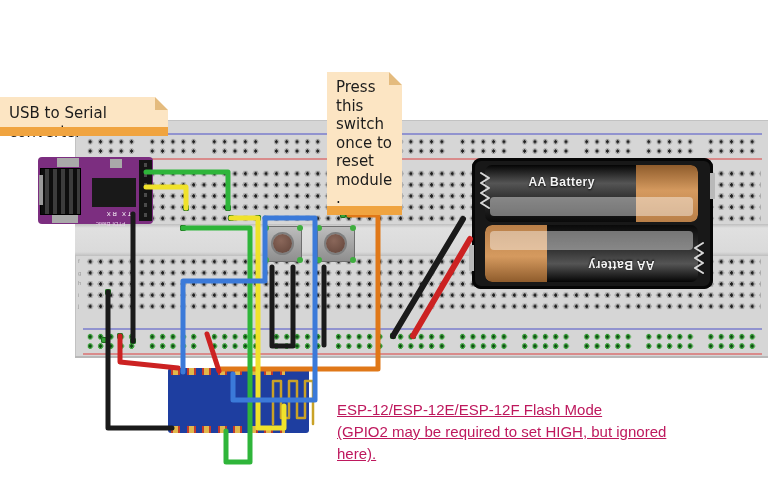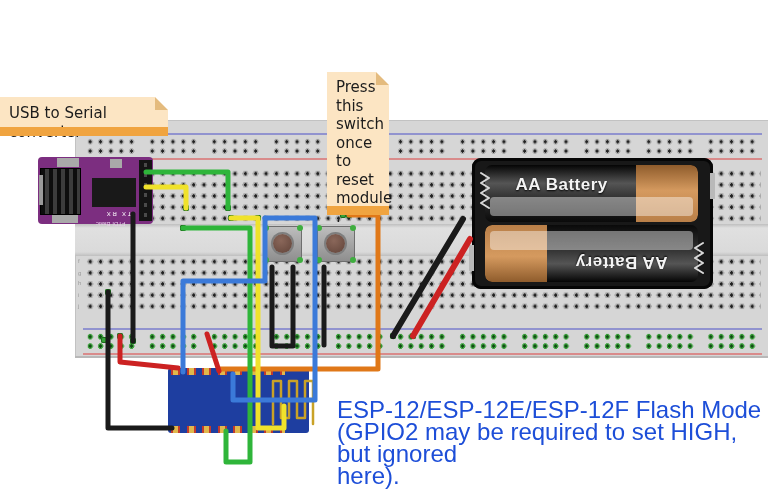--- a/index.html
+++ b/index.html
@@ -71,43 +71,43 @@
   
   .holder{left:472px;top:158px;width:241px;height:131px;background:#181818;border-radius:9px;
     box-shadow:inset 0 0 0 3px #060606;z-index:10;}
   .batt{position:absolute;left:13px;width:213px;height:57px;border-radius:7px;overflow:hidden;
     background:linear-gradient(#050505,#555555 32%,#2e2e2e 60%,#0a0a0a);}
   .batt .tip{position:absolute;right:0;top:0;bottom:0;width:62px;
     background:linear-gradient(#8f5c2c,#d59a5f 45%,#b97f48);border-radius:0 7px 7px 0;}
   .batt .band{position:absolute;left:5px;right:5px;top:56%;height:34%;
     background:rgba(255,255,255,0.42);border-radius:4px;}
   .batt .bl{position:absolute;left:0;width:72%;top:10px;text-align:center;color:#f4f4f4;
-    font-size:17px;font-weight:bold;letter-spacing:0.5px;text-shadow:0 1px 2px #000;}
+    font-size:12px;font-weight:bold;letter-spacing:0.5px;text-shadow:0 1px 2px #000;}
   .contact{position:absolute;width:5px;height:26px;background:#b9b9b9;z-index:11;}
 
   
   .esp{left:168px;top:368px;width:141px;height:65px;background:#1e3ea0;border-radius:3px;z-index:10;}
   .esp .padsrow{position:absolute;left:3px;width:114px;height:7px;
     background:repeating-linear-gradient(90deg,#c23b2e 0 2px,#e0b84d 2px 7px,#c23b2e 7px 9px,rgba(0,0,0,0) 9px 15.5px);}
   .esp .shield{position:absolute;left:7px;top:9px;width:92px;height:50px;background:#101010;border-radius:4px;}
   .esp .ov{position:absolute;background:#8d8d8d;border-radius:8px;}
   .esp .mlabels{position:absolute;left:5px;top:25px;color:#cfcfcf;transform:scale(0.4);
     transform-origin:0 0;font-size:10px;line-height:12px;white-space:pre-line;}
   .esp .fcc{position:absolute;left:4px;top:31px;color:#ffffff;font-weight:bold;font-size:15px;
     font-family:"DejaVu Sans",sans-serif;letter-spacing:-1px;}
   .esp .specs{position:absolute;left:34px;top:32px;color:#dddddd;transform:scale(0.45);
     transform-origin:0 0;font-size:10px;line-height:12px;white-space:pre-line;}
 
   
   .wires{position:absolute;left:0;top:0;z-index:20;pointer-events:none;}
   .brandbox{left:628px;top:299px;width:138px;height:40px;background:#ffffff;z-index:40;
     display:flex;align-items:center;justify-content:center;}
   .brandbox span{color:#ed1c24;font-size:20px;}
-  .caption{left:337px;top:399px;width:432px;font-size:24px;line-height:22px;color:#1d4ed8;
-    white-space:pre-line;z-index:40;}
+  .caption{left:337px;top:399px;width:432px;font-size:15px;line-height:22px;color:#be185d;
+    white-space:pre-line;z-index:40;text-decoration:underline;}
 </style>
 </head>
 <body>
 
 <div class="stage">
 
   <div class="abs breadboard">
     <div class="railline blue" style="top:13px"></div>
     <div class="holes-rail" style="top:17px"></div>
     <div class="railline red" style="top:38px"></div>
@@ -209,21 +209,21 @@
       <polyline points="120,336 120,362 178,368" stroke="#cc2222"></polyline>
       <polyline points="207,334 219,371" stroke="#cc2222"></polyline>
       <path d="M481,173 l8,5 -8,5 8,5 -8,5 8,5 -8,5 8,5" stroke="#d8d8d8" stroke-width="2"></path>
       <path d="M703,243 l-8,5 8,5 -8,5 8,5 -8,5 8,5" stroke="#d8d8d8" stroke-width="2"></path>
     </g>
   </svg>
 
   <div class="note" style="left:0;top:97px;width:168px;height:39px">
     <div class="txt" style="top:7px">USB to Serial converter</div>
   </div>
-  <div class="note" style="left:327px;top:72px;width:62px;height:143px">
+  <div class="note" style="left:327px;top:72px;width:75px;height:143px">
     <div class="txt">Press
 this
 switch
 once to
 reset
 module
 .</div>
   </div>
 
 

